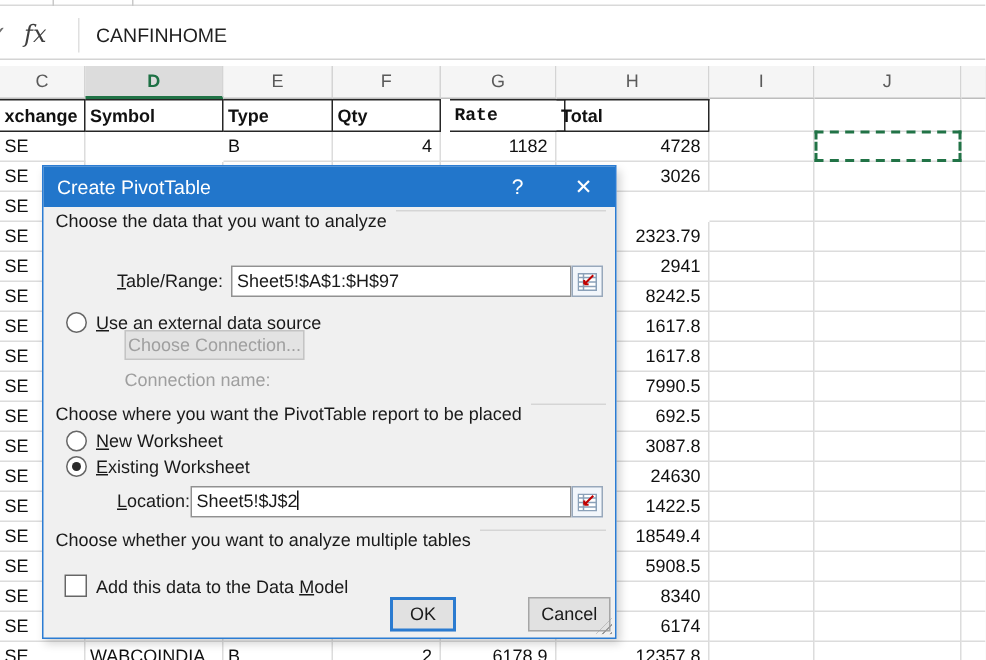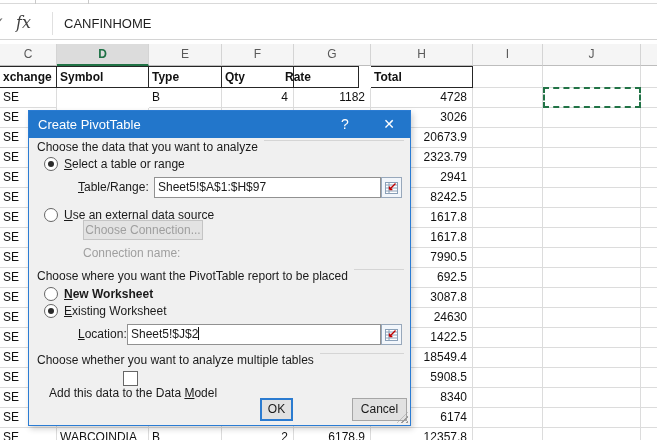--- a/index.html
+++ b/index.html
@@ -99,21 +99,21 @@
       <div class="colcell" style="left: 473px; width: 70px;">I</div>
       <div class="colcell" style="left: 543px; width: 98px;">J</div>
       <div class="colcell" style="left: 641px; width: 17px;"></div>
     </div>
 
   <div class="sheet">
       <div class="cell hdr tbl" style="left: 0px; top: 0px; width: 57px; height: 22px;">xchange</div>
       <div class="cell hdr tbl" style="left: 57px; top: 0px; width: 92px; height: 22px;">Symbol</div>
       <div class="cell hdr tbl" style="left: 149px; top: 0px; width: 73px; height: 22px;">Type</div>
       <div class="cell hdr tbl" style="left: 222px; top: 0px; width: 72px; height: 22px;">Qty</div>
-      <div class="cell hdr tbl" style="left: 282px; top: 0px; width: 77px; height: 22px;">Rate</div>
+      <div class="cell hdr tbl" style="left: 300px; top: 0px; width: 77px; height: 22px; font-family: Liberation Mono, monospace;">Rate</div>
       <div class="cell hdr tbl" style="left: 371px; top: 0px; width: 102px; height: 22px;">Total</div>
       <div class="cell hdr" style="left: 473px; top: 0px; width: 70px; height: 22px;"></div>
       <div class="cell hdr" style="left: 543px; top: 0px; width: 98px; height: 22px;"></div>
       <div class="cell hdr" style="left: 641px; top: 0px; width: 17px; height: 22px;"></div>
       <div class="cell" style="left: 0px; top: 22px; width: 57px; height: 20px;">SE</div>
       <div class="cell" style="left: 57px; top: 22px; width: 92px; height: 20px; margin-top: 48px;">HINDPETRO</div>
       <div class="cell" style="left: 149px; top: 22px; width: 73px; height: 20px;">B</div>
       <div class="cell num" style="left: 222px; top: 22px; width: 72px; height: 20px;">4</div>
       <div class="cell num" style="left: 294px; top: 22px; width: 77px; height: 20px;">1182</div>
       <div class="cell num" style="left: 371px; top: 22px; width: 102px; height: 20px;">4728</div>
@@ -127,21 +127,20 @@
       <div class="cell num" style="left: 294px; top: 42px; width: 77px; height: 20px;"></div>
       <div class="cell num" style="left: 371px; top: 42px; width: 102px; height: 20px;">3026</div>
       <div class="cell" style="left: 473px; top: 42px; width: 70px; height: 20px;"></div>
       <div class="cell" style="left: 543px; top: 42px; width: 98px; height: 20px;"></div>
       <div class="cell" style="left: 641px; top: 42px; width: 17px; height: 20px;"></div>
       <div class="cell" style="left: 0px; top: 62px; width: 57px; height: 20px;">SE</div>
       <div class="cell" style="left: 57px; top: 62px; width: 92px; height: 20px;"></div>
       <div class="cell" style="left: 149px; top: 62px; width: 73px; height: 20px;"></div>
       <div class="cell num" style="left: 222px; top: 62px; width: 72px; height: 20px;"></div>
       <div class="cell num" style="left: 294px; top: 62px; width: 77px; height: 20px;"></div>
-      <div class="cell num" style="left: 371px; top: 62px; width: 102px; height: 20px;">20673.9</div>
       <div class="cell" style="left: 473px; top: 62px; width: 70px; height: 20px;"></div>
       <div class="cell" style="left: 543px; top: 62px; width: 98px; height: 20px;"></div>
       <div class="cell" style="left: 641px; top: 62px; width: 17px; height: 20px;"></div>
       <div class="cell" style="left: 0px; top: 82px; width: 57px; height: 20px;">SE</div>
       <div class="cell" style="left: 57px; top: 82px; width: 92px; height: 20px;"></div>
       <div class="cell" style="left: 149px; top: 82px; width: 73px; height: 20px;"></div>
       <div class="cell num" style="left: 222px; top: 82px; width: 72px; height: 20px;"></div>
       <div class="cell num" style="left: 294px; top: 82px; width: 77px; height: 20px;"></div>
       <div class="cell num" style="left: 371px; top: 82px; width: 102px; height: 20px;">2323.79</div>
       <div class="cell" style="left: 473px; top: 82px; width: 70px; height: 20px;"></div>
@@ -282,24 +281,20 @@
       <span class="ttl">Create PivotTable</span>
       <span class="tbtn help"><span>?</span></span>
       <span class="tbtn close"><span>✕</span></span>
     </div>
 
     <div class="grp" style="top:29px;">
       <span>Choose the data that you want to analyze</span>
       <span class="grp-rule"></span>
     </div>
 
-    <div class="rrow" style="top:46px;">
-      <span class="rb on"></span>
-      <label><span></span><span class="ak">S</span><span>elect a table or range</span></label>
-    </div>
 
     <div class="flbl" style="top:66px;"><span class="ak">T</span><span>able/Range:</span></div>
     <div class="txt" style="left:125px;top:66px;width:227px;"><span>Sheet5!$A$1:$H$97</span></div>
     <div class="picker" style="left:352px;top:66px;">
       <svg width="13" height="12" viewBox="0 0 13 12">
         <rect x="0.5" y="0.5" width="12" height="11" fill="#fff" stroke="#8aa0b8"></rect>
         <line x1="0.5" y1="3" x2="12.5" y2="3" stroke="#8aa0b8"></line>
         <line x1="0.5" y1="6" x2="12.5" y2="6" stroke="#8aa0b8"></line>
         <line x1="0.5" y1="9" x2="12.5" y2="9" stroke="#8aa0b8"></line>
         <line x1="4" y1="0.5" x2="4" y2="11.5" stroke="#8aa0b8"></line>
@@ -313,21 +308,21 @@
     </div>
 
     <div class="btn disabled" style="left:54px;top:109px;width:120px;height:20px;line-height:18px;">Choose Connection...</div>
     <div class="gray" style="position:absolute;left:54px;top:135px;">Connection name:</div>
 
     <div class="grp" style="top:158px;">
       <span>Choose where you want the PivotTable report to be placed</span>
       <span class="grp-rule"></span>
     </div>
 
-    <div class="rrow" style="top:176px;font-weight:bold;">
+    <div class="rrow" style="top:176px;">
       <span class="rb"></span>
       <label><span></span><span class="ak">N</span><span>ew Worksheet</span></label>
     </div>
 
     <div class="rrow" style="top:193px;">
       <span class="rb on"></span>
       <label><span></span><span class="ak">E</span><span>xisting Worksheet</span></label>
     </div>
 
     <div class="flbl" style="top:213px;"><span class="ak">L</span><span>ocation:</span></div>
@@ -341,24 +336,24 @@
         <line x1="4" y1="0.5" x2="4" y2="11.5" stroke="#8aa0b8"></line>
         <path d="M10.5 1.5 L4.5 7.5 M4.5 7.5 L4.5 4.6 M4.5 7.5 L7.4 7.5" stroke="#c00000" stroke-width="1.4" fill="none"></path>
       </svg>
     </div>
 
     <div class="grp" style="top:242px;">
       <span>Choose whether you want to analyze multiple tables</span>
       <span class="grp-rule"></span>
     </div>
 
-    <div class="cbrow" style="top:260px;flex-direction:column;">
+    <div class="cbrow" style="top:272px;">
       <span class="cb"></span>
       <label><span>Add this data to the Data </span><span class="ak">M</span><span>odel</span></label>
     </div>
 
-    <div class="btn default" style="left:231px;top:287px;width:33px;">OK</div>
+    <div class="btn default" style="left:231px;top:287px;width:44px;">OK</div>
     <div class="btn" style="left:299px;top:287px;width:55px;margin-left:24px;">Cancel</div>
 
     <div class="grip"></div>
   </div>
 
 </div>
 
 </body></html>

